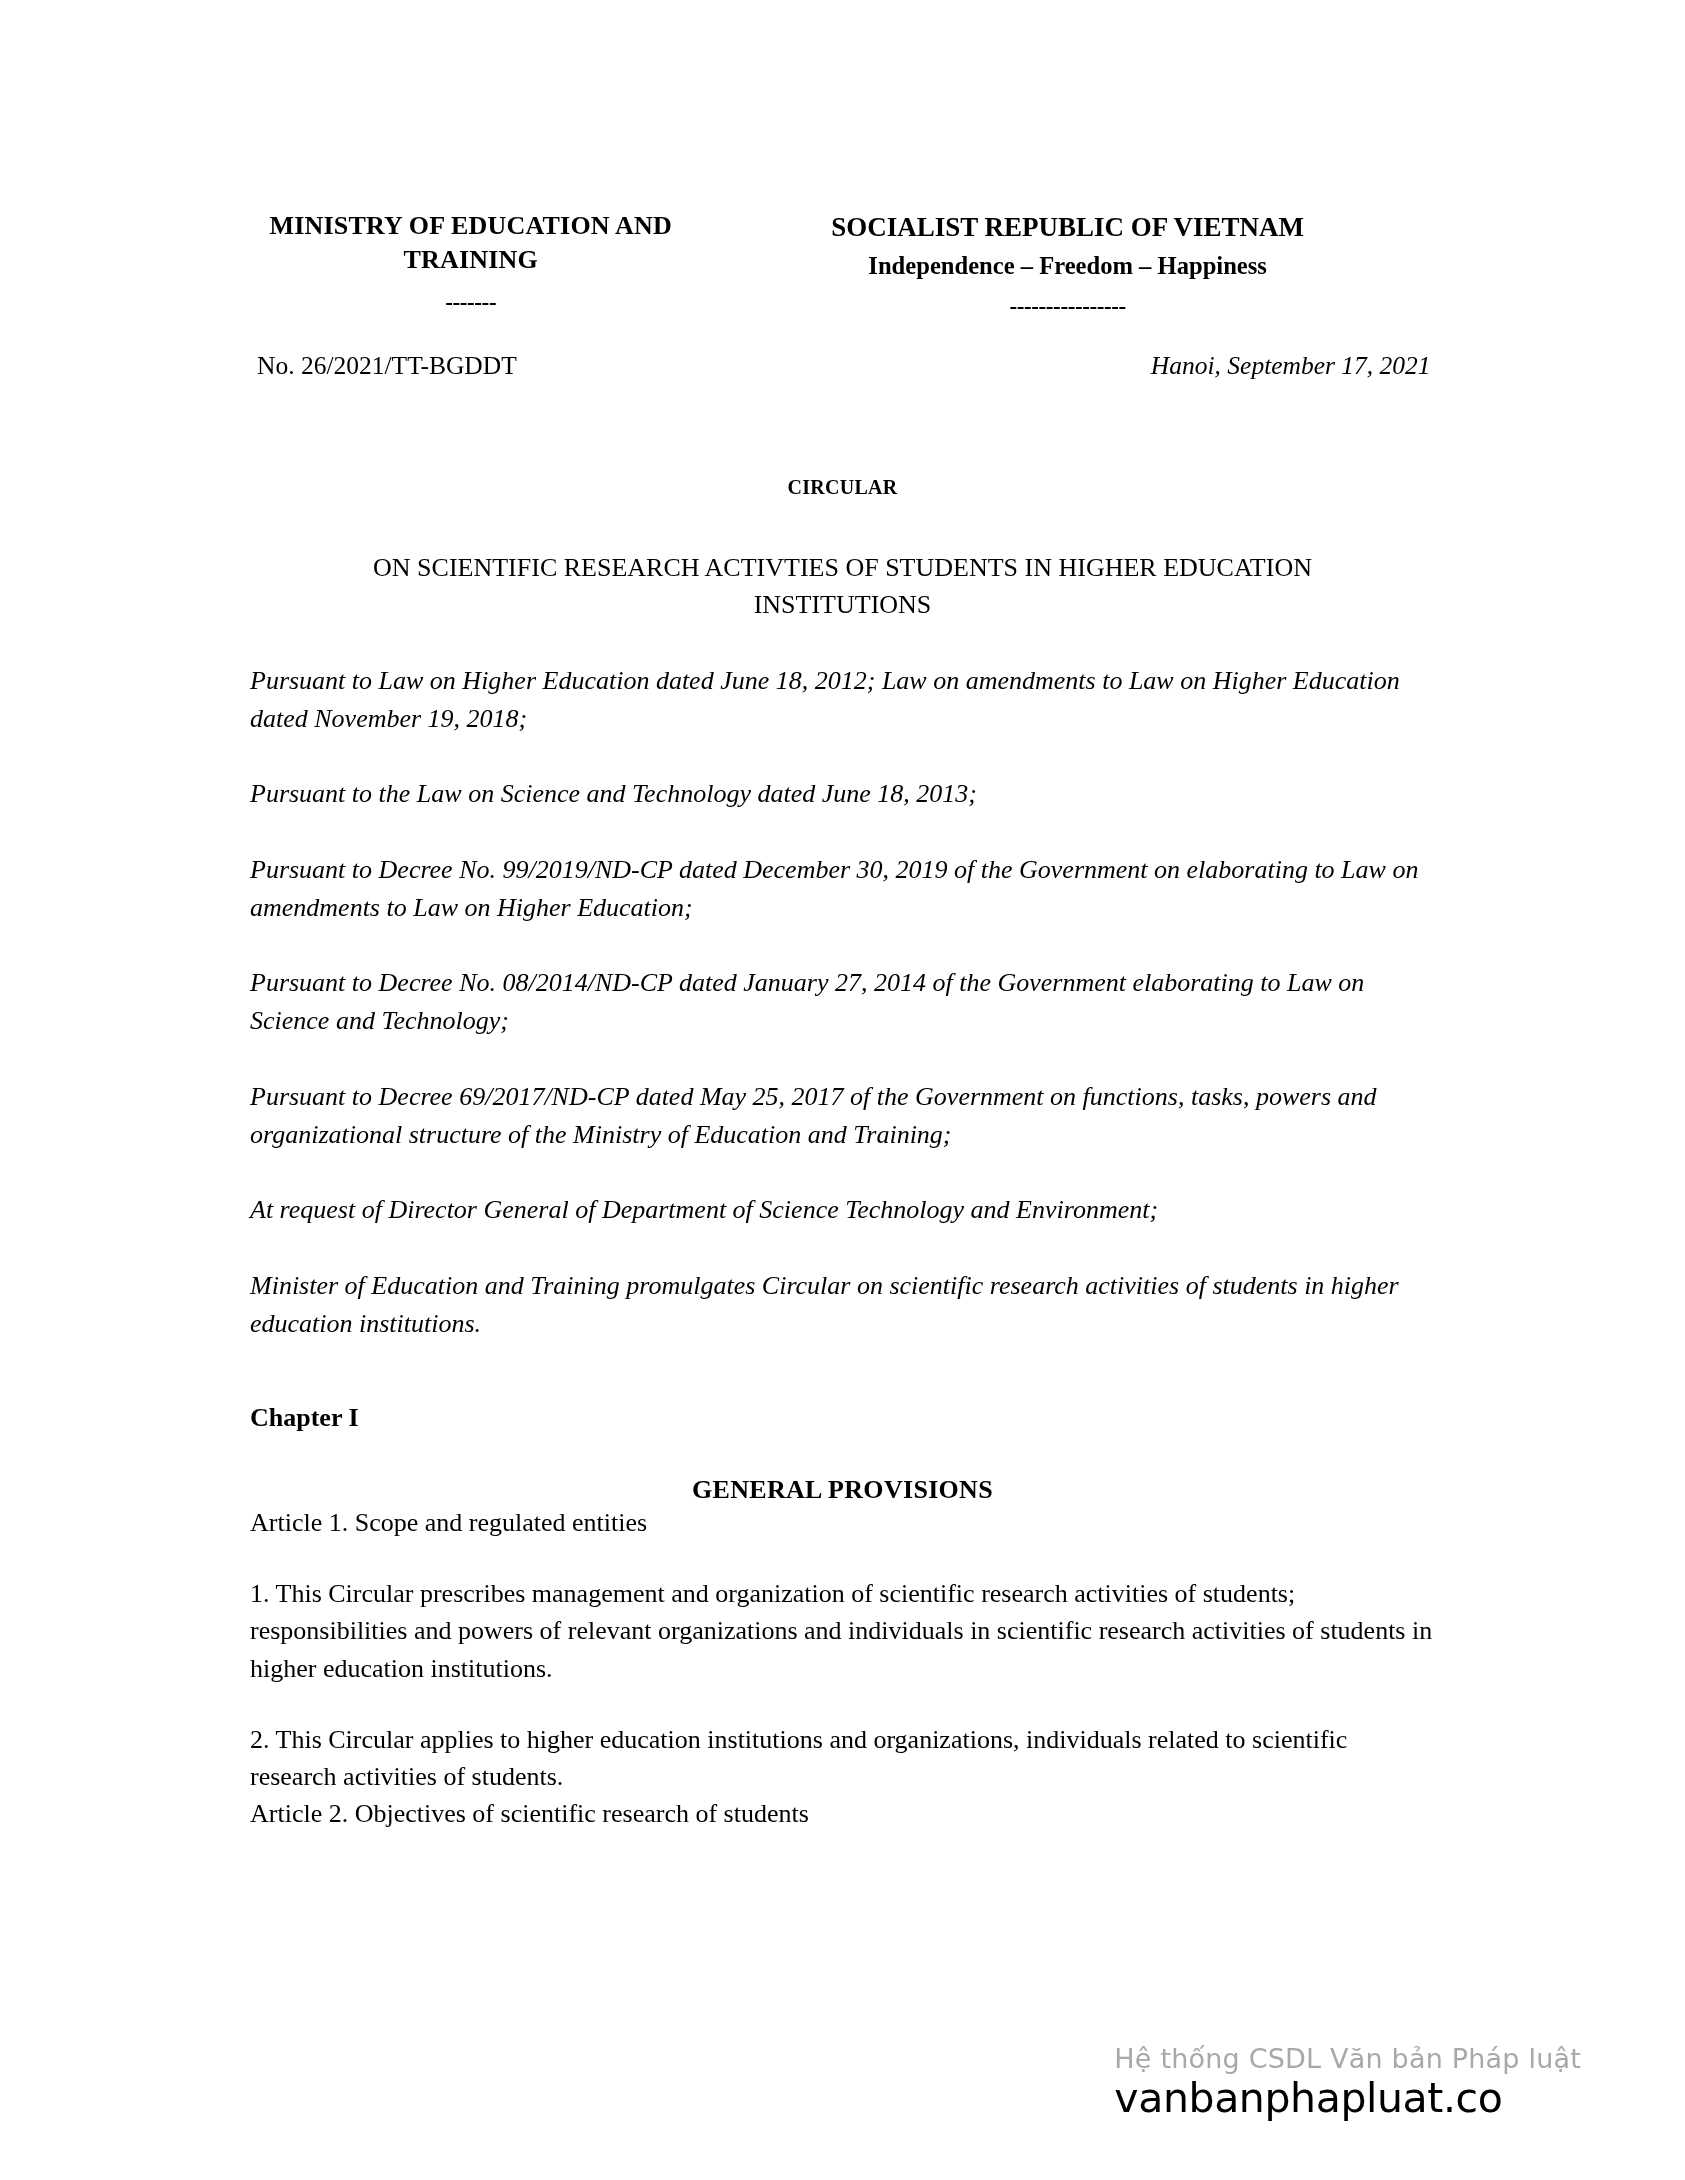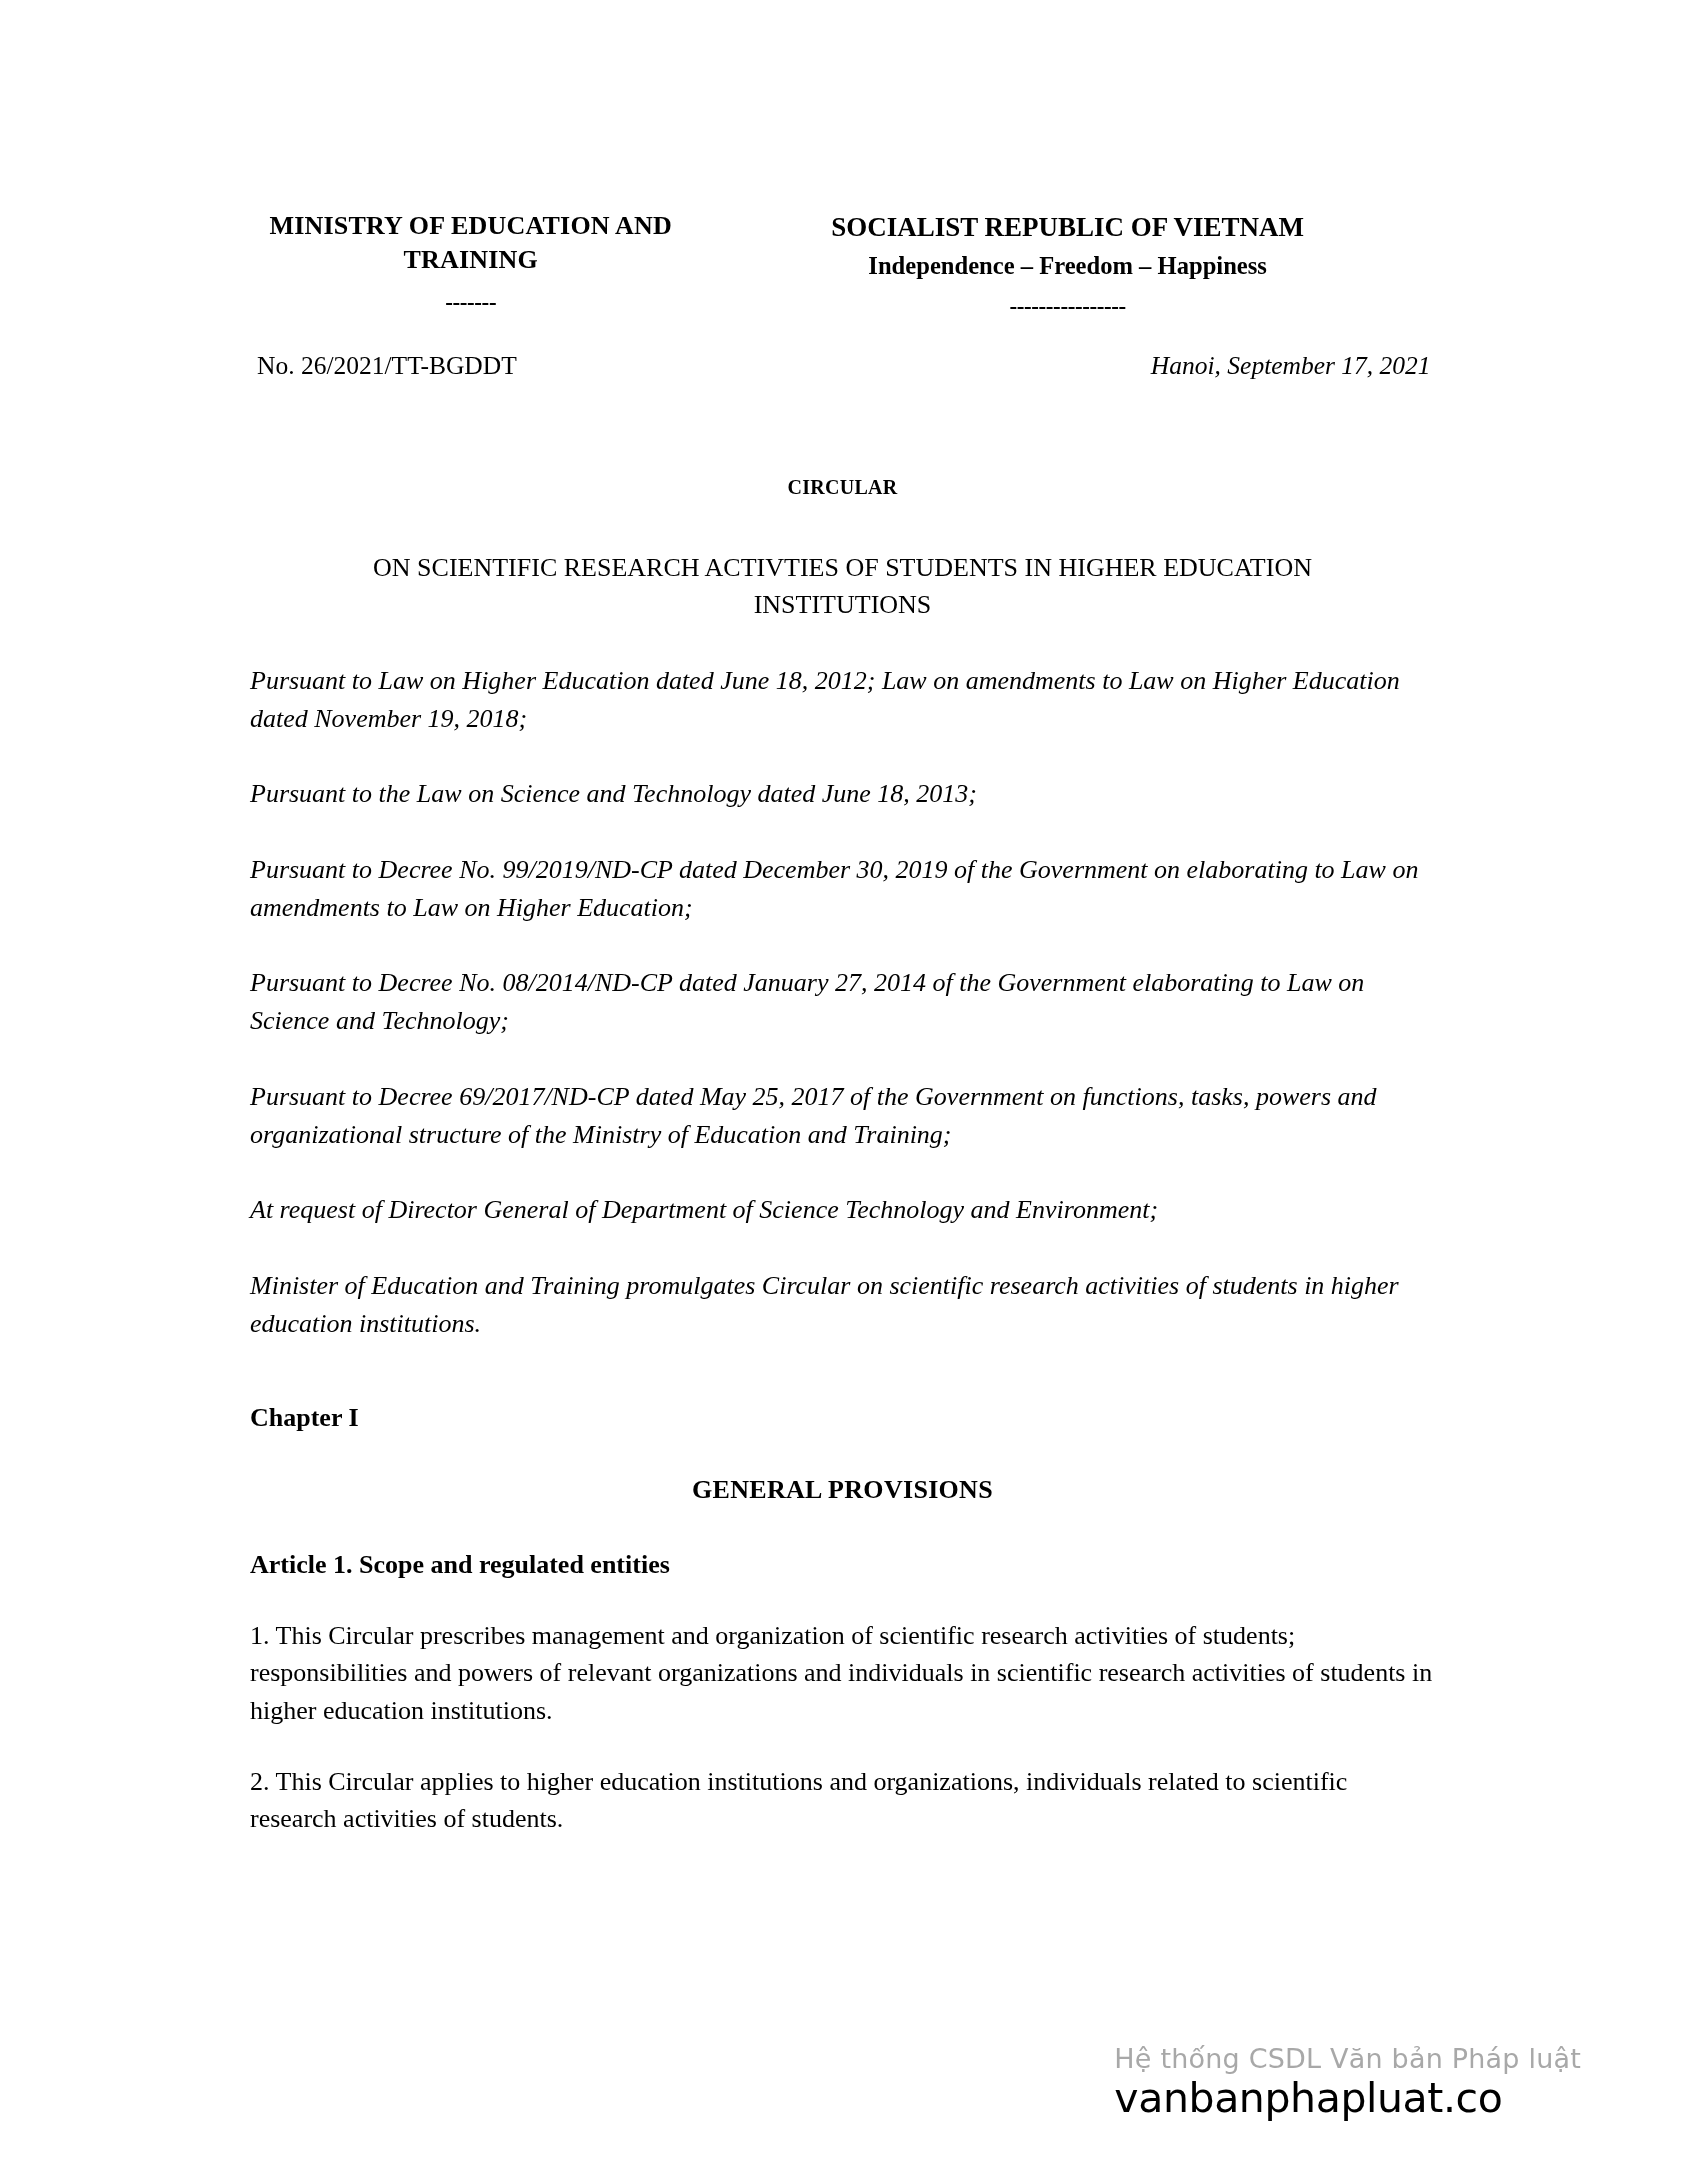--- a/index.html
+++ b/index.html
@@ -135,23 +135,22 @@
 
   .chapter-title {
     font-weight: bold;
     font-size: 26px;
     text-align: center;
     margin-top: 42px;
     letter-spacing: 0.3px;
   }
 
   .article-heading {
-    font-weight: bold;
-    font-size: 26px;
-    margin-top: 42px;
+    font-weight: normal;
+    font-size: 26px;
     line-height: 1.4;
   }
 
   .body-para {
     font-size: 26px;
     line-height: 1.45;
     margin-top: 33px;
     text-align: left;
   }
 
@@ -226,20 +225,21 @@
   <div class="chapter-label">Chapter I</div>
 
   <div class="chapter-title">GENERAL PROVISIONS</div>
 
   <div class="article-heading">Article 1. Scope and regulated entities</div>
 
   <div class="body-para">1. This Circular prescribes management and organization of scientific research activities of students; responsibilities and powers of relevant organizations and individuals in scientific research activities of students in higher education institutions.</div>
 
   <div class="body-para">2. This Circular applies to higher education institutions and organizations, individuals related to scientific research activities of students.</div>
 
+  <div class="article-heading">Article 2. Objectives of scientific research of students</div>
 
   <div class="watermark">
     <div class="watermark-top">Hệ thống CSDL  Văn bản Pháp luật</div>
     <div class="watermark-url">vanbanphapluat.co</div>
   </div>
 
 </div>
 
 
 </body></html>

